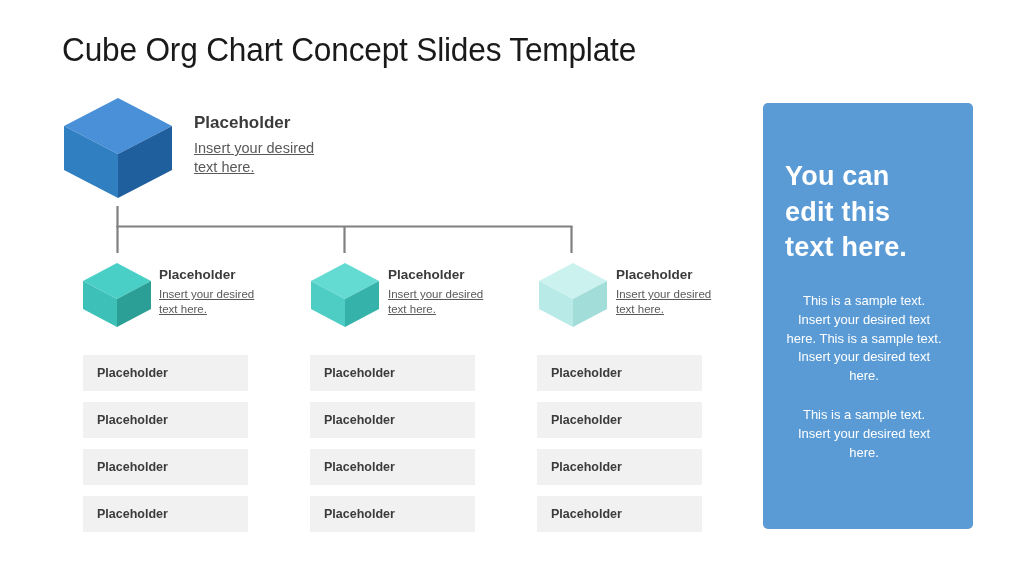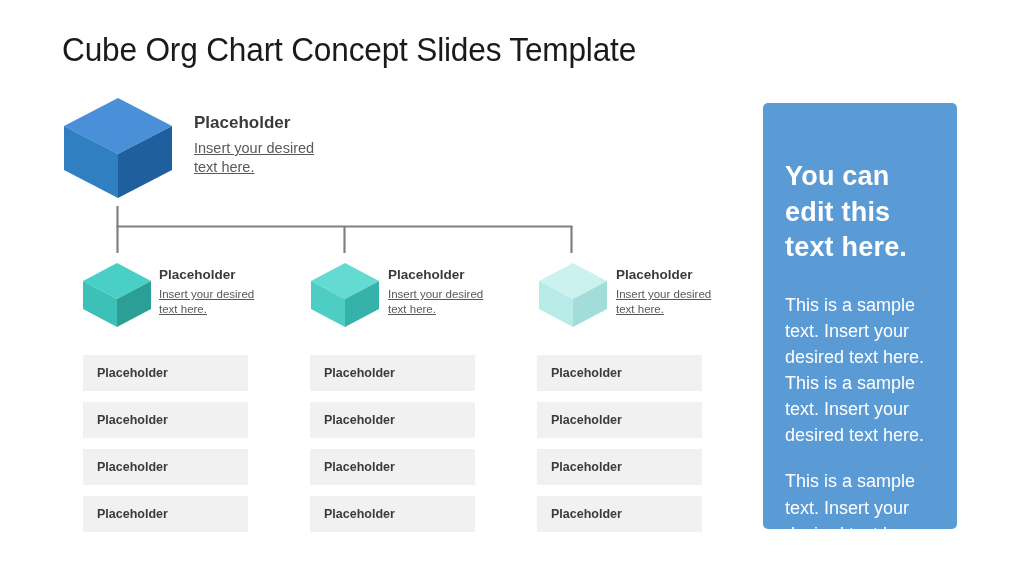--- a/index.html
+++ b/index.html
@@ -76,40 +76,41 @@
     color: #3b3b3b;
     padding-left: 14px;
     white-space: nowrap;
   }
 
   
   .side-panel {
     position: absolute;
     left: 763px;
     top: 103px;
-    width: 194px;
+    width: 210px;
     height: 426px;
     background: #5b9bd5;
     border-radius: 5px;
     box-sizing: border-box;
     padding: 56px 30px 0 22px;
   }
   .panel-heading {
     color: #ffffff;
     font-size: 27px;
     font-weight: bold;
     line-height: 1.32;
     letter-spacing: 0.2px;
     width: 140px;
   }
   .panel-para {
     color: #ffffff;
-    font-size: 18px;
+    font-size: 13px;
     line-height: 1.45;
     margin-top: 26px;
+    text-align: center;
   }
   .panel-para.second { margin-top: 20px; }
 </style>
 </head>
 <body>
 
 <div class="slide-title">Cube Org Chart Concept Slides Template</div>
 
 <svg class="connectors">
 

